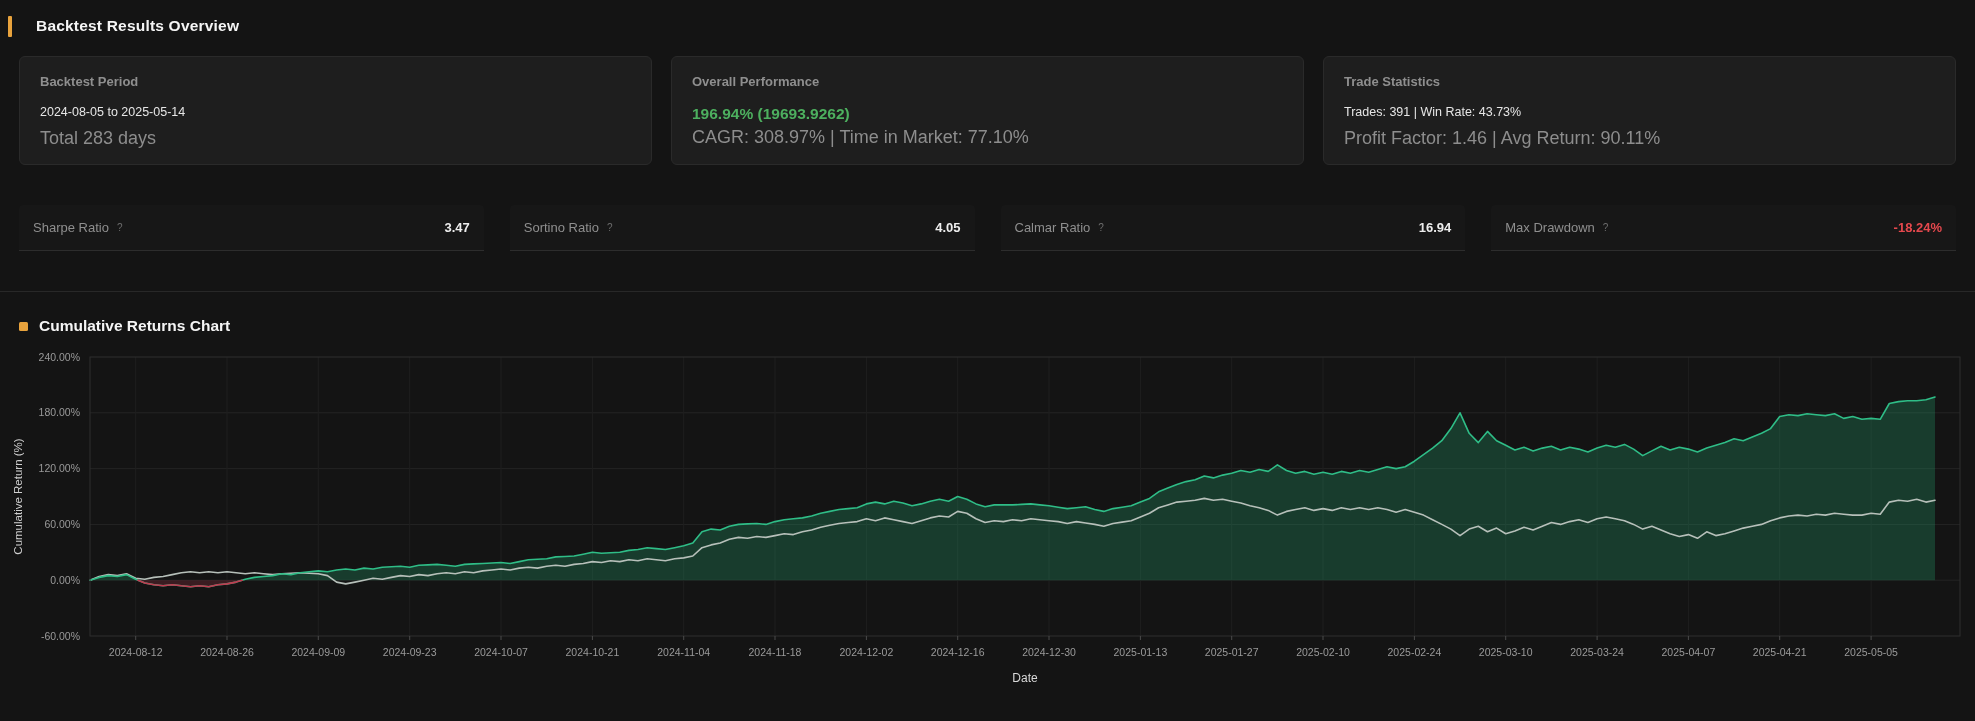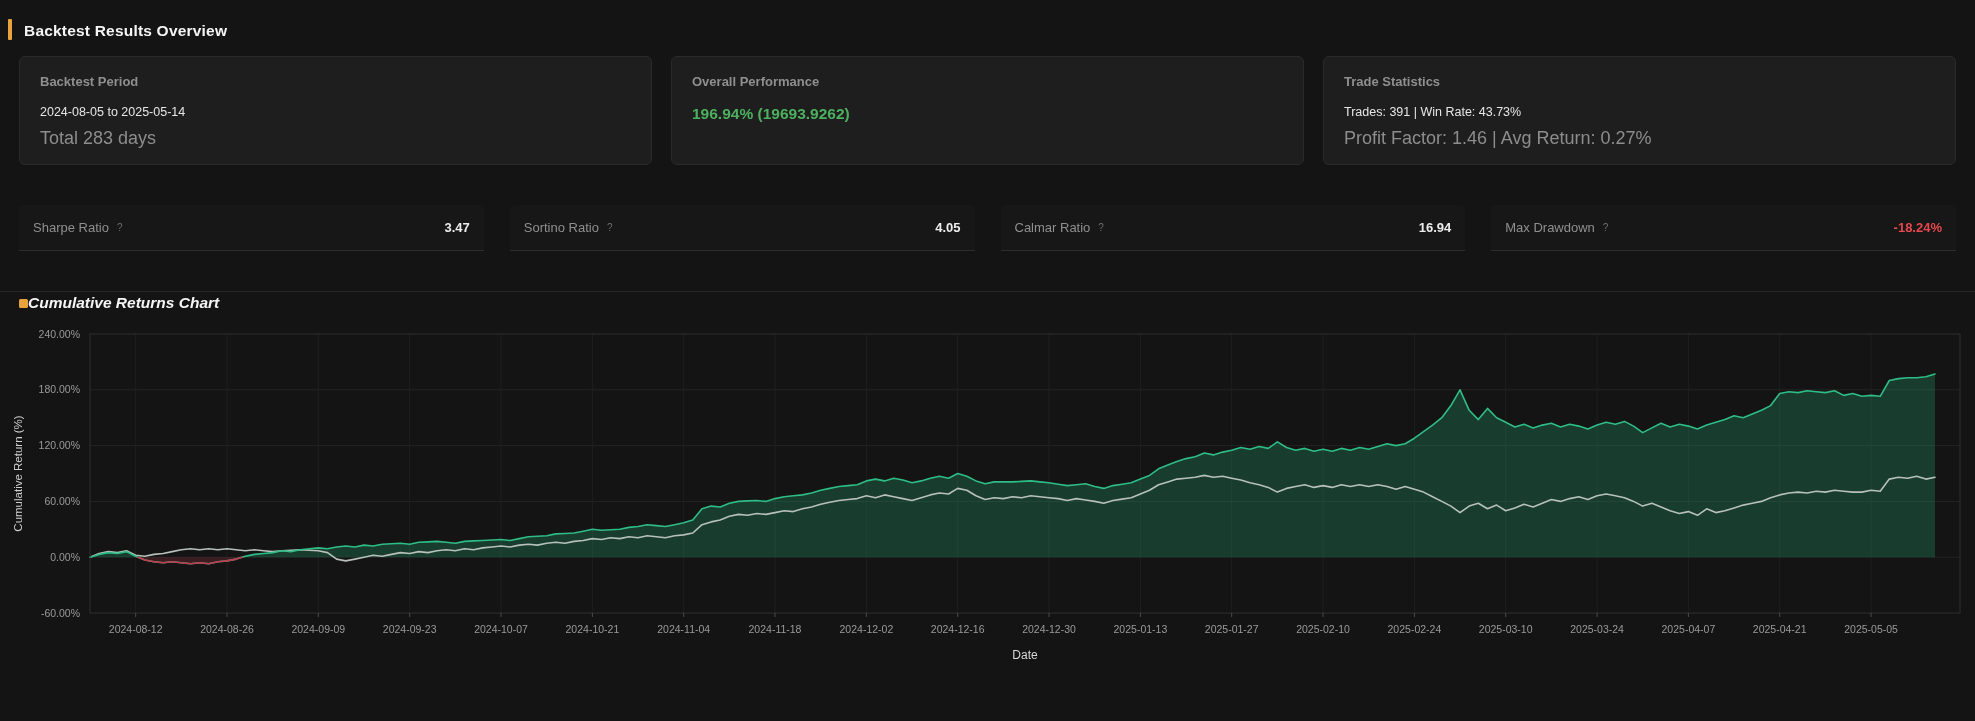--- a/index.html
+++ b/index.html
@@ -6,21 +6,21 @@
   html,body { width:1975px; height:721px; }
   body {
     background:#141414;
     font-family:"Liberation Sans","DejaVu Sans",sans-serif;
     color:#e8e8e8;
     overflow:hidden;
   }
   .page { padding:12px 19px 0 19px; }
 
   
-  .page-header { display:flex; align-items:flex-end; gap:12px; height:28px; margin-left:-11px; }
+  .page-header { display:flex; align-items:center; gap:24px; height:28px; margin-left:-11px; }
   .accent-bar { width:4px; height:21px; background:#e8a33d; border-radius:1px; }
   .page-title { font-size:15.5px; font-weight:bold; color:#f5f5f5; letter-spacing:0.2px; }
 
   
   .cards-row { display:flex; gap:19px; margin-top:16px; }
   .card {
     flex:1; height:109px; background:#1e1e1e;
     border:1px solid #2a2a2a; border-radius:6px;
     padding:17px 20px;
   }
@@ -38,21 +38,21 @@
   }
   .metric-label { font-size:13px; color:#8f8f8f; display:flex; align-items:center; gap:8px; }
   .help-icon { font-size:10px; color:#6d6d6d; cursor:pointer; line-height:1; }
   .metric-value { font-size:13px; font-weight:bold; color:#ededed; }
   .metric-value.red { color:#e5484d; }
 
   
   .divider { height:1px; background:#282828; margin:40px -19px 0 -19px; }
 
   
-  .section-header { display:flex; align-items:center; height:22px;font-style:italic; }
+  .section-header { display:flex; align-items:center; gap:11px; margin-top:23px; height:22px; }
   .section-bullet { width:9px; height:9px; background:#e8a33d; border-radius:1.5px; }
   .section-title { font-size:15.5px; font-weight:bold; color:#f5f5f5; }
 
   .chart-wrap { margin:2px -19px 0 -19px; }
   svg text { font-family:"Liberation Sans","DejaVu Sans",sans-serif; }
 </style>
 </head>
 <body>
 
 <div class="page">
@@ -64,25 +64,26 @@
 
   <div class="cards-row">
     <div class="card">
       <div class="card-title">Backtest Period</div>
       <div class="card-line1">2024-08-05 to 2025-05-14</div>
       <div class="card-line2">Total 283 days</div>
     </div>
     <div class="card">
       <div class="card-title">Overall Performance</div>
       <div class="card-highlight">196.94% (19693.9262)</div>
+      <div class="card-line2">CAGR: 308.97% | Time in Market: 77.10%</div>
     </div>
     <div class="card">
       <div class="card-title">Trade Statistics</div>
       <div class="card-line1">Trades: 391 | Win Rate: 43.73%</div>
-      <div class="card-line2">Profit Factor: 1.46 | Avg Return: 0.27%</div>
+      <div class="card-line2">Profit Factor: 1.46 | Avg Return: 90.11%</div>
     </div>
   </div>
 
   <div class="metrics-row">
     <div class="metric-cell">
       <div class="metric-label">
         <span>Sharpe Ratio</span>
         <span class="help-icon">?</span>
       </div>
       <div class="metric-value">3.47</div>

